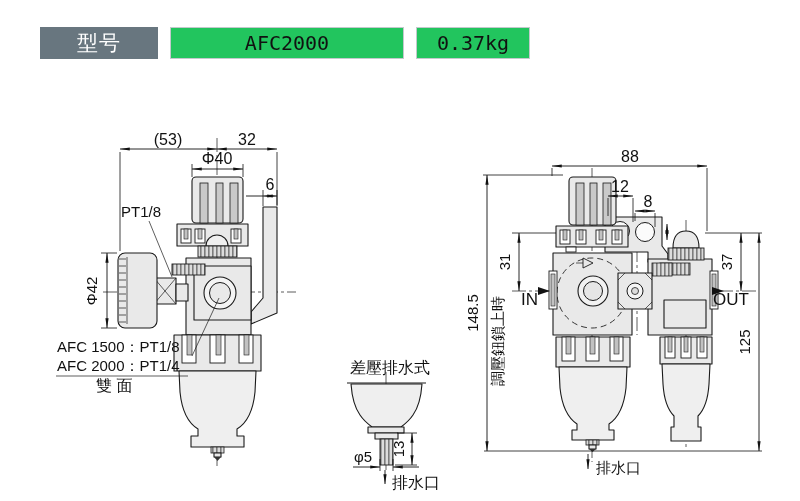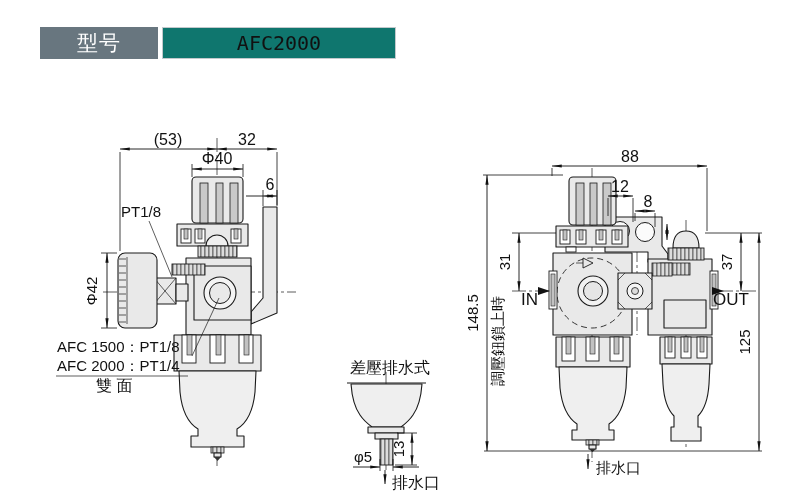--- a/index.html
+++ b/index.html
@@ -1,22 +1,22 @@
 <!DOCTYPE html>
 <html><head>
 <meta charset="utf-8">
 <style>
   html,body{margin:0;padding:0;}
   body{width:800px;height:501px;position:relative;background:#fff;overflow:hidden;
        font-family:"Liberation Sans",sans-serif;}
   .spec-table{position:absolute;left:40px;top:27px;display:grid;
-      grid-template-columns:118px 234px 114px 254px;grid-auto-rows:32px;gap:4px;}
+      grid-template-columns:118px 234px 114px 254px;grid-auto-rows:32px;gap:12px;}
   .spec-table .hcell{background:#68767f;color:#fff;display:flex;align-items:center;justify-content:center;
       font-size:21px;letter-spacing:1px;}
-  .spec-table .vcell{background:#0f766e;box-shadow:inset 0 0 0 1px #c3c9cc;color:#111;
+  .spec-table .vcell{background:#22c55e;box-shadow:inset 0 0 0 1px #c3c9cc;color:#111;
       display:flex;align-items:center;justify-content:center;
       font-family:"DejaVu Sans Mono",monospace;font-size:20px;}
   svg{position:absolute;left:0;top:110px;}
   .o{fill:#e9e9e9;stroke:#1a1a1a;stroke-width:1.1;stroke-linejoin:round;}
   .o2{fill:#efefef;stroke:#1a1a1a;stroke-width:1.1;stroke-linejoin:round;}
   .slot{fill:#ffffff;stroke:#1a1a1a;stroke-width:0.9;}
   .rib{fill:#c2c2c2;stroke:#1a1a1a;stroke-width:0.6;}
   .fl{fill:#c9c9c9;stroke:#1a1a1a;stroke-width:0.8;}
   .dim{stroke:#111;stroke-width:0.9;fill:none;}
   .ext{stroke:#111;stroke-width:0.8;fill:none;}
@@ -28,20 +28,21 @@
   .dtb{font-size:16px;}
   .cjk{font-size:15px;}
   .cjkb{font-size:16px;}
 </style>
 </head>
 <body>
 
 <div class="spec-table">
   <div class="hcell">型号</div>
   <div class="vcell">AFC2000</div>
+  <div class="vcell">0.37kg</div>
 </div>
 
 <svg width="800" height="391" viewBox="0 110 800 391">
 <defs>
   <marker id="arr" viewBox="0 0 12 10" refX="12" refY="5" markerWidth="11" markerHeight="9" orient="auto-start-reverse">
         <path d="M0,3 L12,5 L0,7 Z" fill="#111"></path>
       </marker>
   <pattern id="kn" width="4" height="8" patternUnits="userSpaceOnUse">
     <rect width="4" height="8" fill="#dcdcdc"></rect>
         <rect width="1.6" height="8" fill="#7c7c7c"></rect>

